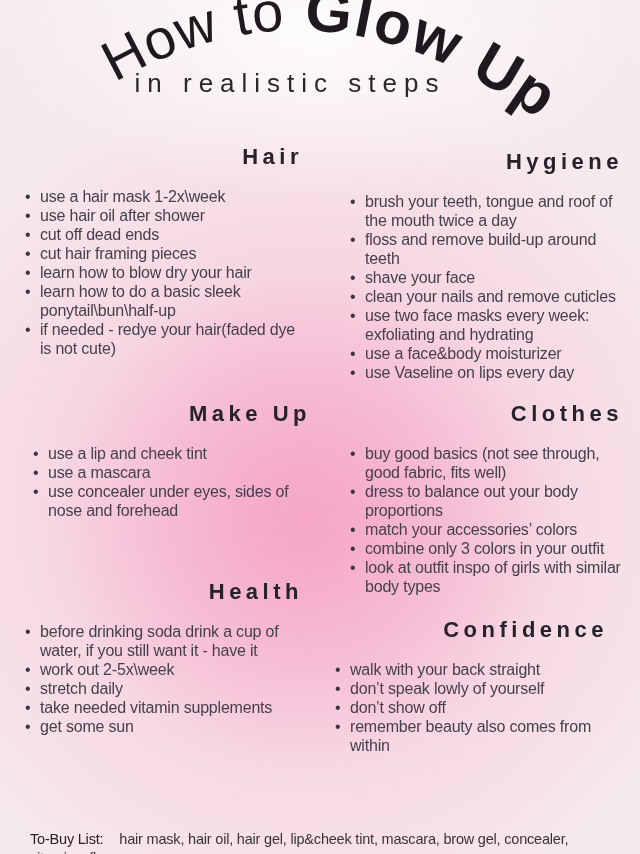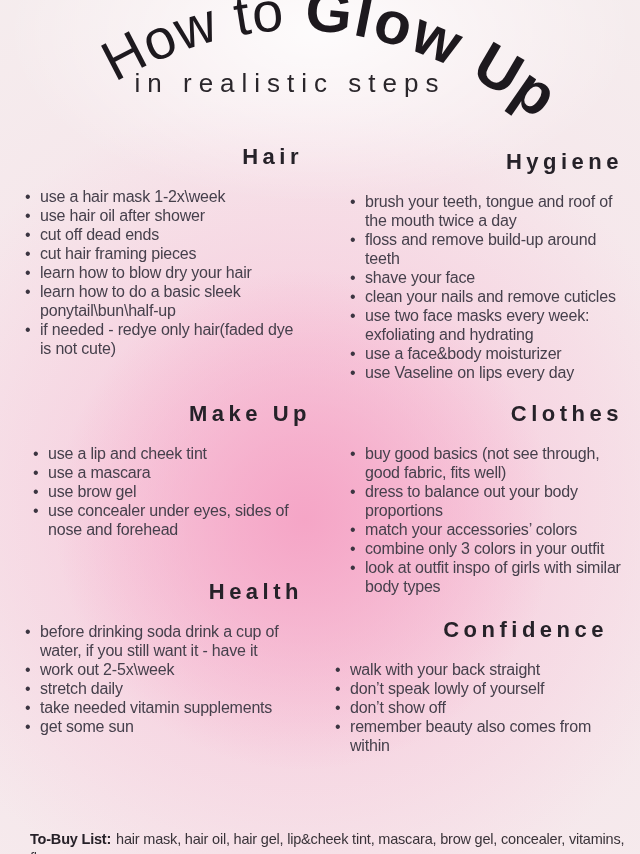--- a/index.html
+++ b/index.html
@@ -71,21 +71,21 @@
   .sec-confidence { left: 328px; top: 616px; width: 280px; }
   .tobuy {
     position: absolute;
     left: 30px; top: 830px;
     width: 595px;
     font-size: 14.5px;
     letter-spacing: -0.2px;
     line-height: 19px;
     color: #393339;
   }
-  .tobuy .tobuy-label { font-weight: 700; color: #262128; margin-right: 5px; }
+  .tobuy .tobuy-label { font-weight: 400; color: #262128; margin-right: 16px; }
 </style>
 </head>
 <body>
 
 <div class="page">
 
   <svg class="title-svg" viewBox="0 0 640 185" aria-hidden="true">
     <defs>
       <path id="arcPath" d="M 40 135 Q 320 -95 610 180" fill="none"></path>
     </defs>
@@ -98,21 +98,21 @@
 
   <div class="section sec-hair">
     <h2>Hair</h2>
     <ul>
       <li>use a hair mask 1-2x\week</li>
       <li>use hair oil after shower</li>
       <li>cut off dead ends</li>
       <li>cut hair framing pieces</li>
       <li>learn how to blow dry your hair</li>
       <li>learn how to do a basic sleek ponytail\bun\half-up</li>
-      <li>if needed - redye only hair(faded dye is not cute)</li>
+      <li>if needed - redye your hair(faded dye is not cute)</li>
     </ul>
   </div>
 
   <div class="section sec-hygiene">
     <h2>Hygiene</h2>
     <ul>
       <li>brush your teeth, tongue and roof of the mouth twice a day</li>
       <li>floss and remove build-up around teeth</li>
       <li>shave your face</li>
       <li>clean your nails and remove cuticles</li>
@@ -120,21 +120,20 @@
       <li>use a face&amp;body moisturizer</li>
       <li>use Vaseline on lips every day</li>
     </ul>
   </div>
 
   <div class="section sec-makeup">
     <h2>Make Up</h2>
     <ul>
       <li>use a lip and cheek tint</li>
       <li>use a mascara</li>
-      <li>use brow gel</li>
       <li>use concealer under eyes, sides of nose and forehead</li>
     </ul>
   </div>
 
   <div class="section sec-clothes">
     <h2>Clothes</h2>
     <ul>
       <li>buy good basics (not see through, good fabric, fits well)</li>
       <li>dress to balance out your body proportions</li>
       <li>match your accessories’ colors</li>

